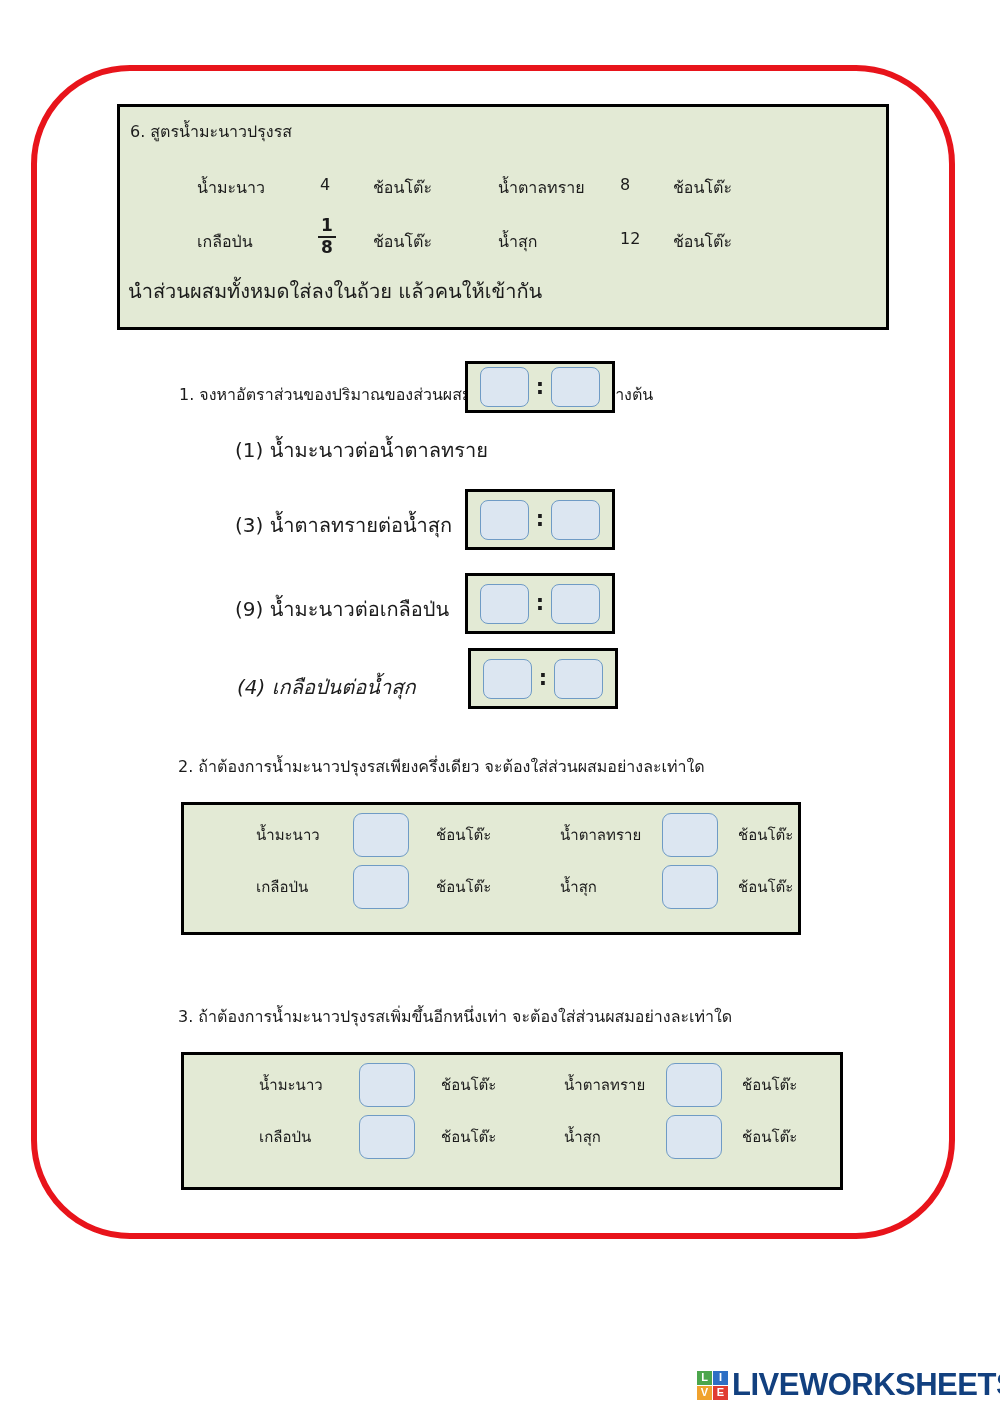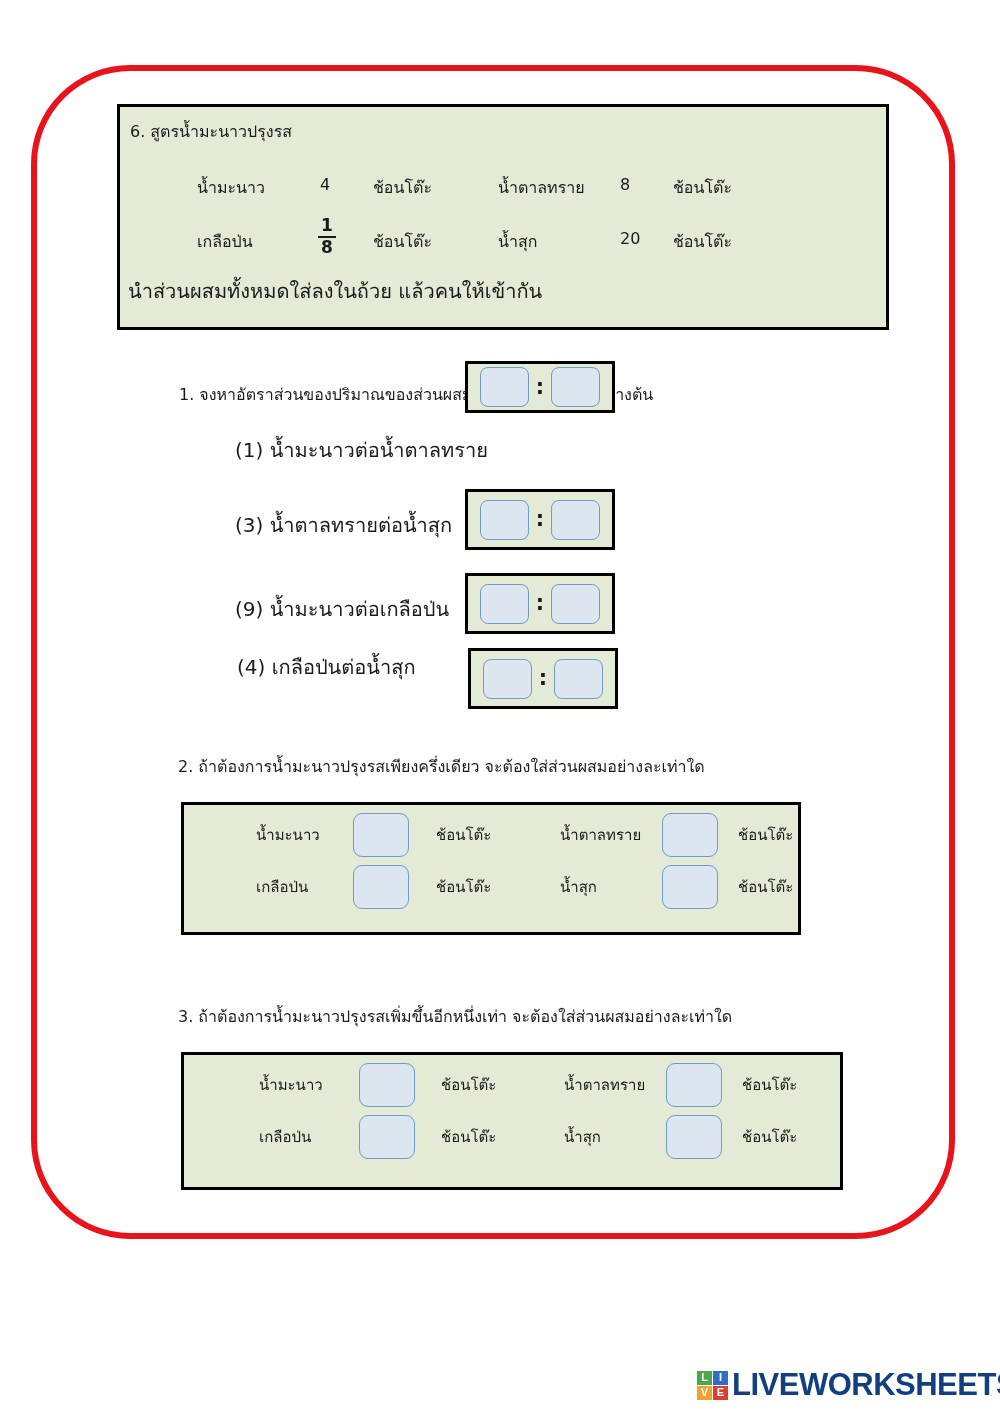--- a/index.html
+++ b/index.html
@@ -268,21 +268,21 @@
 
     <div class="recipe-row" id="recipe-row-2">
       <div class="rcell r-ing-a">เกลือป่น</div>
       <div class="fraction">
         <span class="num">1</span>
         <span class="bar"></span>
         <span class="den">8</span>
       </div>
       <div class="rcell r-unit-a">ช้อนโต๊ะ</div>
       <div class="rcell r-ing-b">น้ำสุก</div>
-      <div class="rcell r-amt-b">20</div>
+      <div class="rcell r-amt-b">12</div>
       <div class="rcell r-unit-b">ช้อนโต๊ะ</div>
     </div>
 
     <div class="recipe-note">นำส่วนผสมทั้งหมดใส่ลงในถ้วย แล้วคนให้เข้ากัน</div>
   </div>
 
   <div class="qtext" style="left:179px; top:382px;">1. จงหาอัตราส่วนของปริมาณของส่วนผสมในน้ำมะนาวปรุงรสข้างต้น</div>
 
   <div class="ratio-box" style="left:465px; top:361px; width:150px; height:52px;">
     <div class="slot"></div>
@@ -299,21 +299,21 @@
     <div class="slot"></div>
   </div>
 
   <div class="subqtext" style="left:235px; top:593px;">(9)  น้ำมะนาวต่อเกลือป่น</div>
   <div class="ratio-box" style="left:465px; top:573px; width:150px; height:61px;">
     <div class="slot"></div>
     <div class="colon">:</div>
     <div class="slot"></div>
   </div>
 
-  <div class="subqtext" style="left:237px; top:651px;">(4) เกลือป่นต่อน้ำสุก</div>
+  <div class="subqtext" style="left:237px; top:671px;font-style:italic;">(4) เกลือป่นต่อน้ำสุก</div>
   <div class="ratio-box" style="left:468px; top:648px; width:150px; height:61px;">
     <div class="slot"></div>
     <div class="colon">:</div>
     <div class="slot"></div>
   </div>
 
   <div class="qtext" style="left:178px; top:754px;">2. ถ้าต้องการน้ำมะนาวปรุงรสเพียงครึ่งเดียว จะต้องใส่ส่วนผสมอย่างละเท่าใด</div>
 
   <div class="ing-panel" style="left:181px; top:802px; width:620px; height:133px;">
     <div class="ing-row" style="top:4px;">

